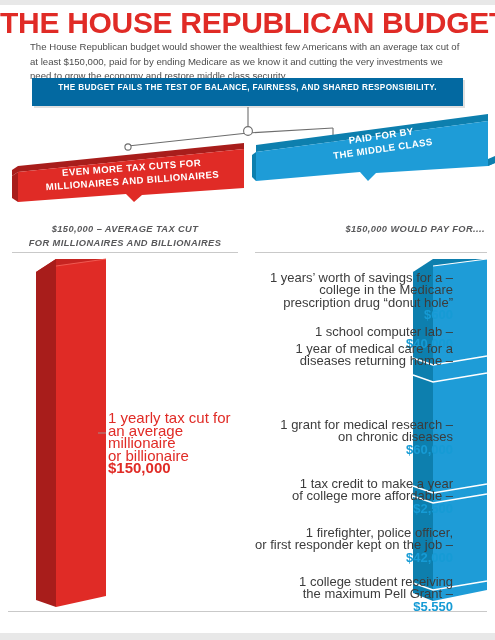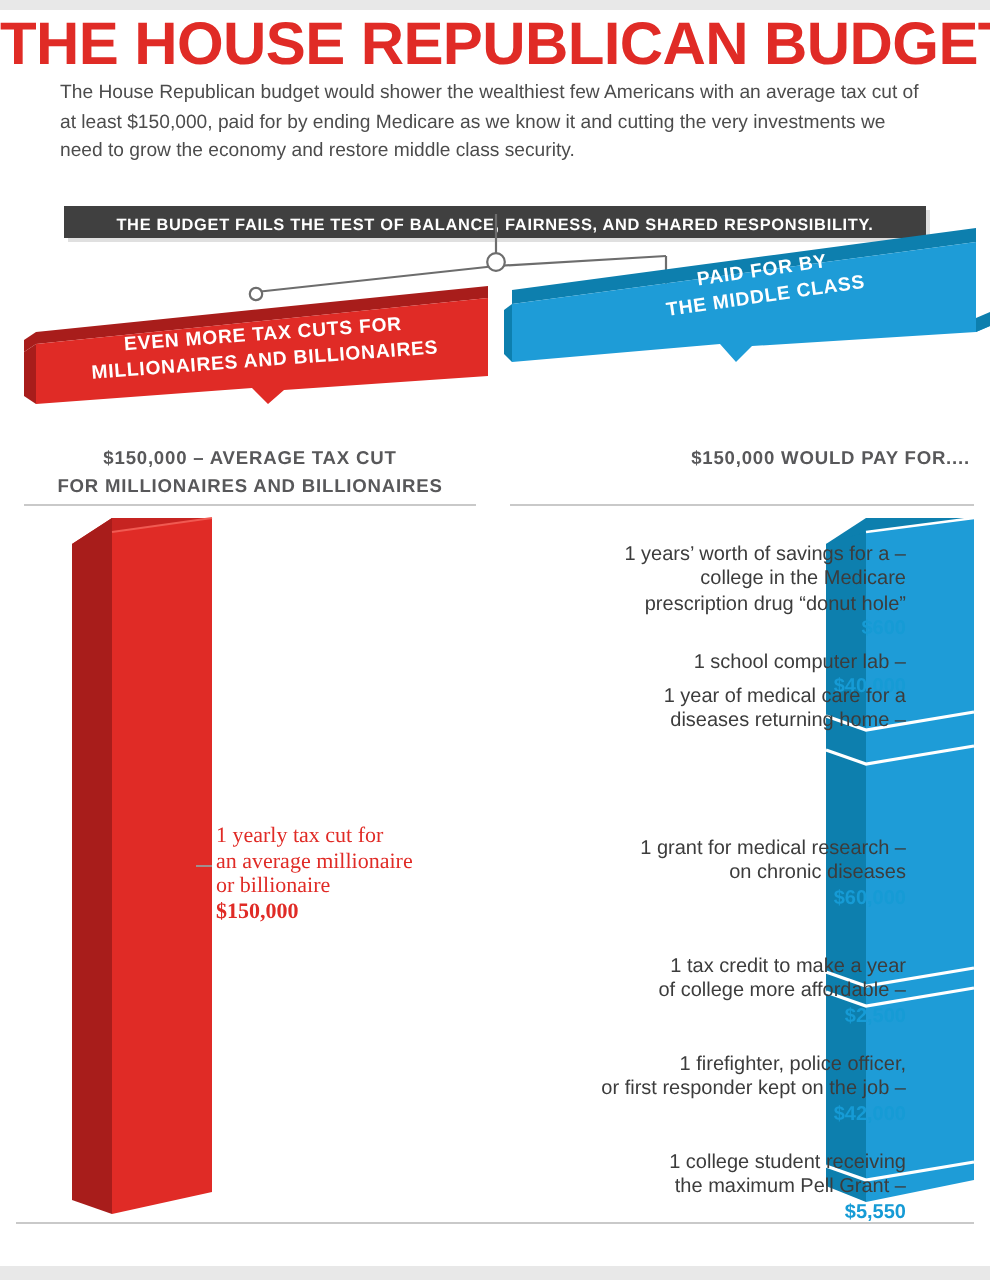--- a/index.html
+++ b/index.html
@@ -41,24 +41,24 @@
     text-align: left;
     color: #4c4c4c;
     font-size: 9.6px;
     line-height: 14.5px;
   }
 
   
   .banner {
     position: absolute;
     left: 32px;
-    top: 103px;
+    top: 78px;
     width: 431px;
-    height: 16px;
-    background: #404040;
+    height: 28px;
+    background: #0369a1;
     box-shadow: 2px 2px 0 rgba(0,0,0,0.12);
   }
   .banner-text {
     position: absolute;
     left: 0; top: 0;
     width: 431px;
     height: 20px;
     line-height: 20px;
     text-align: center;
     color: #ffffff;
@@ -91,20 +91,21 @@
   .ribbon-label.blue { left: 30px; top: 16px; width: 200px; transform: rotate(-8.2deg); }
 
   
   .col-head {
     position: absolute;
     color: #58585a;
     font-size: 9.3px;
     font-weight: bold;
     letter-spacing: 0.4px;
     line-height: 14px;
+    font-style: italic;
   }
   .col-head.left  { left: 10px;  top: 222px; width: 230px; text-align: center; }
   .col-head.right { left: 255px; top: 222px; width: 230px; text-align: right; }
 
   .rule {
     position: absolute;
     height: 1px;
     background: #c9c9c9;
   }
   .rule.left  { left: 12px;  top: 252px; width: 226px; }
@@ -113,34 +114,33 @@
   
   .bars { position: absolute; left: 0; top: 0; width: 495px; height: 640px; }
 
   
   .red-caption {
     position: absolute;
     left: 108px;
     top: 412px;
     width: 130px;
     color: #e02b26;
-    font-size: 11px;
+    font-size: 15px;
     line-height: 12.6px;
-    font-family: Liberation Serif, serif;
   }
   .red-caption .amount { font-weight: bold; }
 
   
   .item {
     position: absolute;
     width: 200px;
     left: 253px;
     text-align: right;
     color: #3c3c3c;
-    font-size: 10px;
+    font-size: 13px;
     line-height: 12.4px;
   }
   .item .value {
     display: block;
     color: #169bd5;
     font-weight: bold;
   }
 
   
   .footer-rule {

